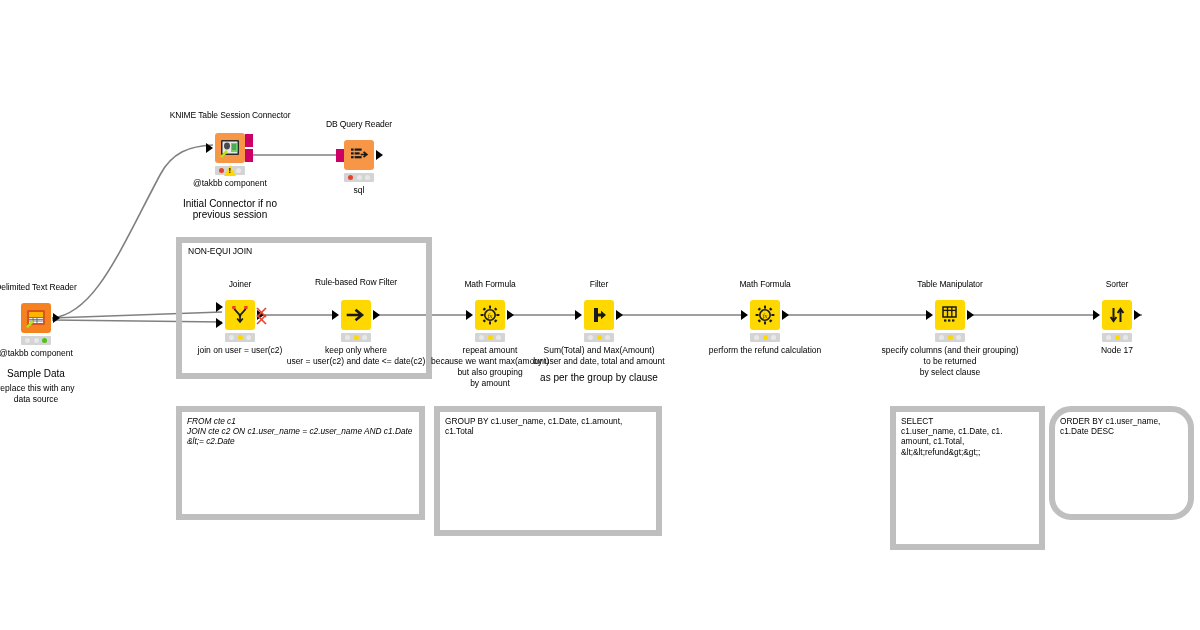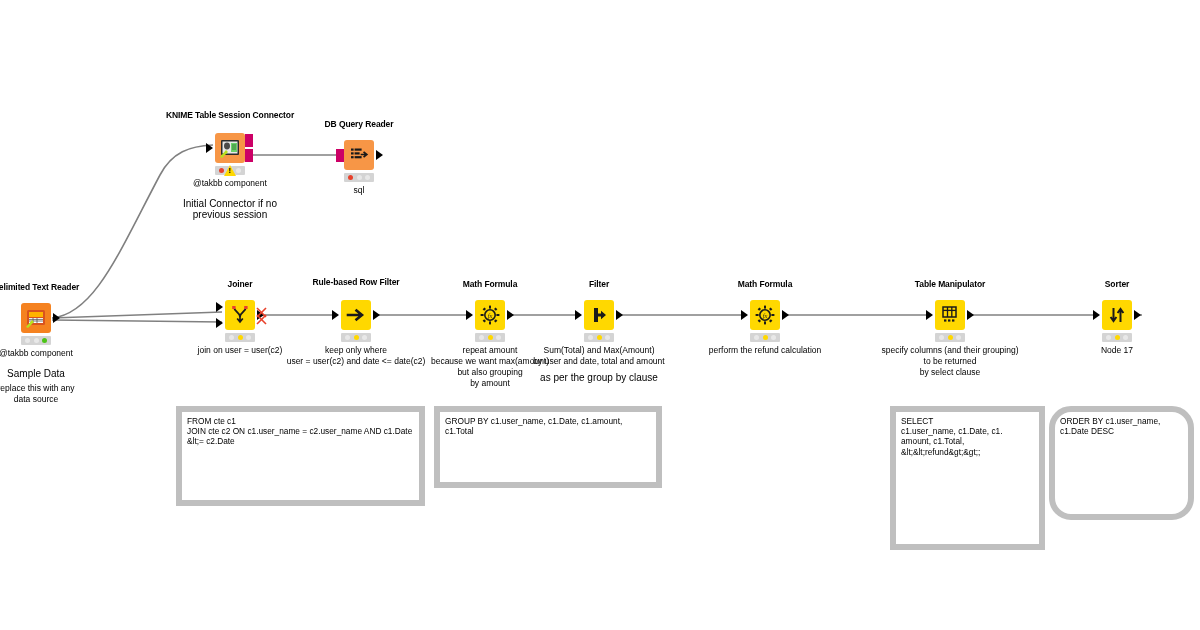--- a/index.html
+++ b/index.html
@@ -35,21 +35,21 @@
     width: 0;
     height: 0;
   }
   .node-title {
     position: absolute;
     left: 50%;
     transform: translateX(-50%);
     bottom: 26px;
     white-space: nowrap;
     font-size: 8.5px;
-    font-weight: bold;
+    font-weight: normal;
     text-align: center;
     line-height: 10px;
     letter-spacing: -0.1px;
   }
   .node-box {
     position: absolute;
     left: -15px;
     top: -15px;
     width: 30px;
     height: 30px;
@@ -217,20 +217,23 @@
 
     <path d="M 619 315 L 746 315" stroke="#808080" stroke-width="1.6" fill="none"></path>
 
     <path d="M 785 315 L 931 315" stroke="#808080" stroke-width="1.6" fill="none"></path>
 
     <path d="M 970 315 L 1098 315" stroke="#808080" stroke-width="1.6" fill="none"></path>
 
     <path d="M 1135 315 L 1142 315" stroke="#808080" stroke-width="1.6" fill="none"></path>
   </svg>
 
+  <div class="group" style="left:176px; top:237px; width:256px; height:142px;">
+    <span class="group-label">NON-EQUI JOIN</span>
+  </div>
 
   <div class="node" style="left:36px; top:318px;">
     <div class="node-title">Delimited
 Text Reader</div>
     <div class="node-box orange-dark">
       <div class="glyph">
         <svg width="22" height="22" viewBox="0 0 22 22">
           <rect x="2" y="3" width="18" height="15" rx="1.5" fill="#D9531E"></rect>
           <rect x="4" y="5" width="14" height="5" fill="#FFB400"></rect>
           <rect x="4" y="11" width="14" height="5" fill="#FFFFFF"></rect>
@@ -491,24 +494,24 @@
     <div class="port in"></div>
     <div class="port out"></div>
     <div class="status">
       <span class="dot"></span>
       <span class="dot yellow"></span>
       <span class="dot"></span>
     </div>
     <div class="node-sub">Node 17</div>
   </div>
 
-  <div class="sqlbox" style="left:176px; top:406px; width:249px; height:100px;">FROM cte c1
+  <div class="sqlbox" style="left:176px; top:406px; width:249px; height:114px;font-style:italic;">FROM cte c1
 JOIN cte c2 ON c1.user_name = c2.user_name AND c1.Date &amp;lt;= c2.Date</div>
 
-  <div class="sqlbox" style="left:434px; top:406px; width:228px; height:82px;">GROUP BY c1.user_name, c1.Date, c1.amount, c1.Total</div>
+  <div class="sqlbox" style="left:434px; top:406px; width:228px; height:130px;">GROUP BY c1.user_name, c1.Date, c1.amount, c1.Total</div>
 
 
   <div class="sqlbox" style="left:890px; top:406px; width:155px; height:144px;">SELECT
 c1.user_name, c1.Date, c1. amount, c1.Total, &amp;lt;&amp;lt;refund&amp;gt;&amp;gt;;</div>
 
   <div class="sqlbox" style="left:1049px; top:406px; width:145px; height:114px;border-radius:22px;">ORDER BY c1.user_name, c1.Date DESC</div>
 
 </div>
 
 </body></html>

